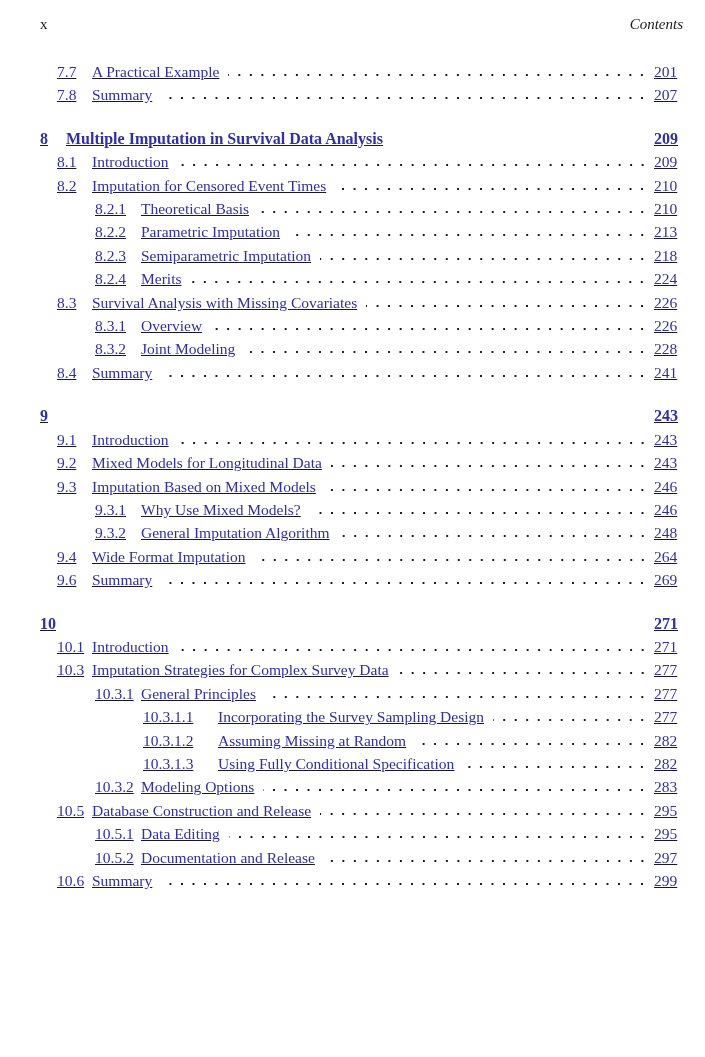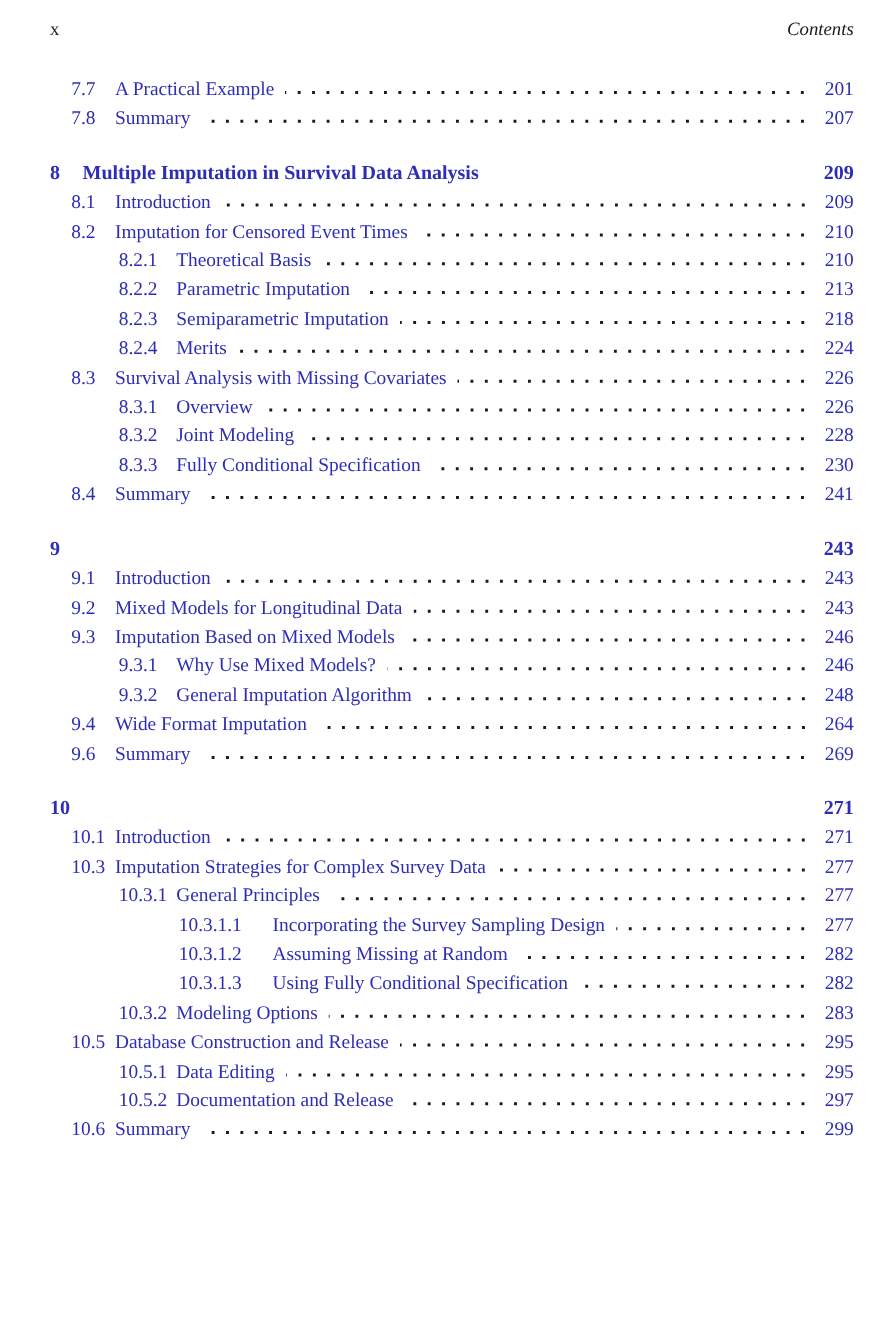--- a/index.html
+++ b/index.html
@@ -22,21 +22,21 @@
   }
   .header{
     display:flex;
     justify-content:space-between;
     align-items:baseline;
     font-size:15px;
     color:var(--ink);
     margin-bottom:27px;
   }
   .header .running-title{font-style:italic;}
-  .toc{display:block;}
+  .toc{display:block;text-decoration:underline;}
   .row{
     display:flex;
     align-items:baseline;
     font-size:15.5px;
     line-height:23.4px;
     color:var(--link);
     white-space:nowrap;
   }
   .row.level-chapter{
     font-weight:bold;
@@ -59,21 +59,20 @@
     margin:0 6px 0 9px;
     background-image:radial-gradient(circle, var(--ink) 1.15px, transparent 1.5px);
     background-size:11.5px 4px;
     background-repeat:repeat-x;
     background-position:right center;
   }
   .leader.no-dots{background:none;}
   .page-num{
     flex:0 0 auto;
     min-width:29px;
-    text-align:right;
   }
 </style>
 </head>
 <body>
 
 <div class="page">
   <div class="header">
     <span>x</span>
     <span class="running-title">Contents</span>
   </div>
@@ -143,26 +142,20 @@
     <span class="title">Overview</span>
     <span class="leader"></span>
     <span class="page-num">226</span>
   </div>
       <div class="row level-subsection">
     <span class="num">8.3.2</span>
     <span class="title">Joint Modeling</span>
     <span class="leader"></span>
     <span class="page-num">228</span>
   </div>
-      <div class="row level-subsection">
-    <span class="num">8.3.3</span>
-    <span class="title">Fully Conditional Specification</span>
-    <span class="leader"></span>
-    <span class="page-num">230</span>
-  </div>
       <div class="row level-section">
     <span class="num">8.4</span>
     <span class="title">Summary</span>
     <span class="leader"></span>
     <span class="page-num">241</span>
   </div>
       <div class="row level-chapter space-before">
     <span class="num">9</span>
     <span class="leader no-dots"></span>
     <span class="page-num">243</span>

